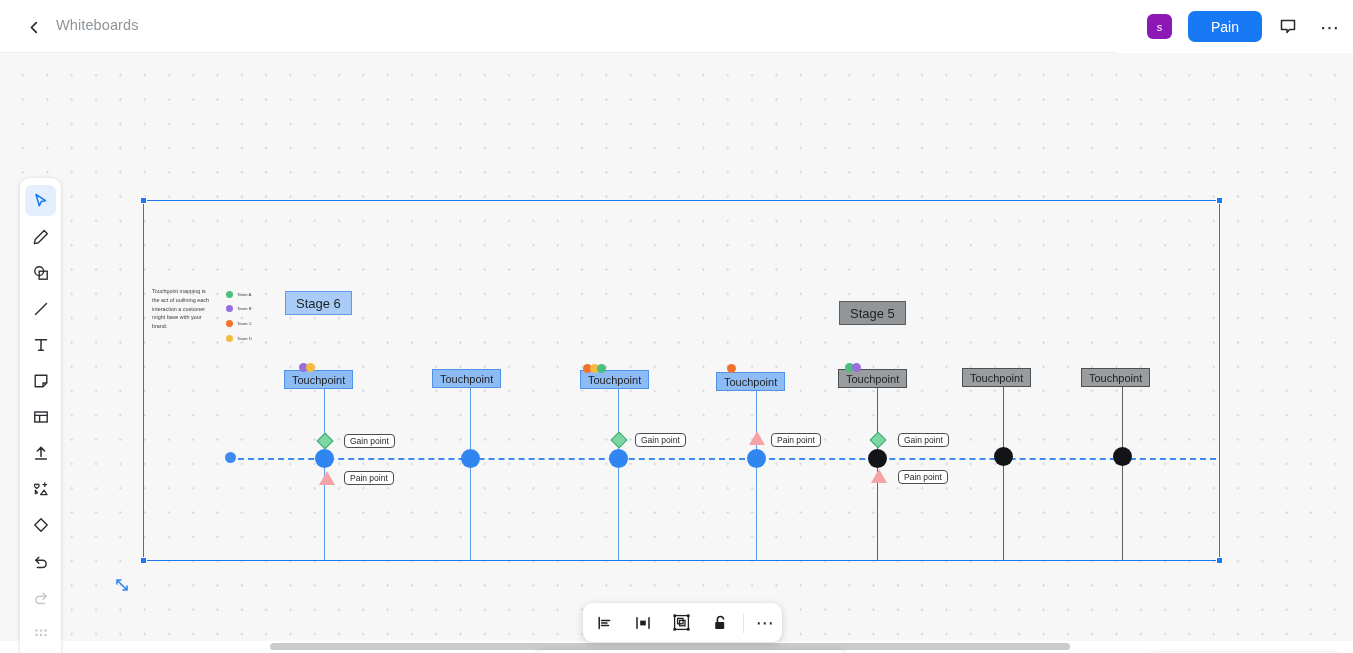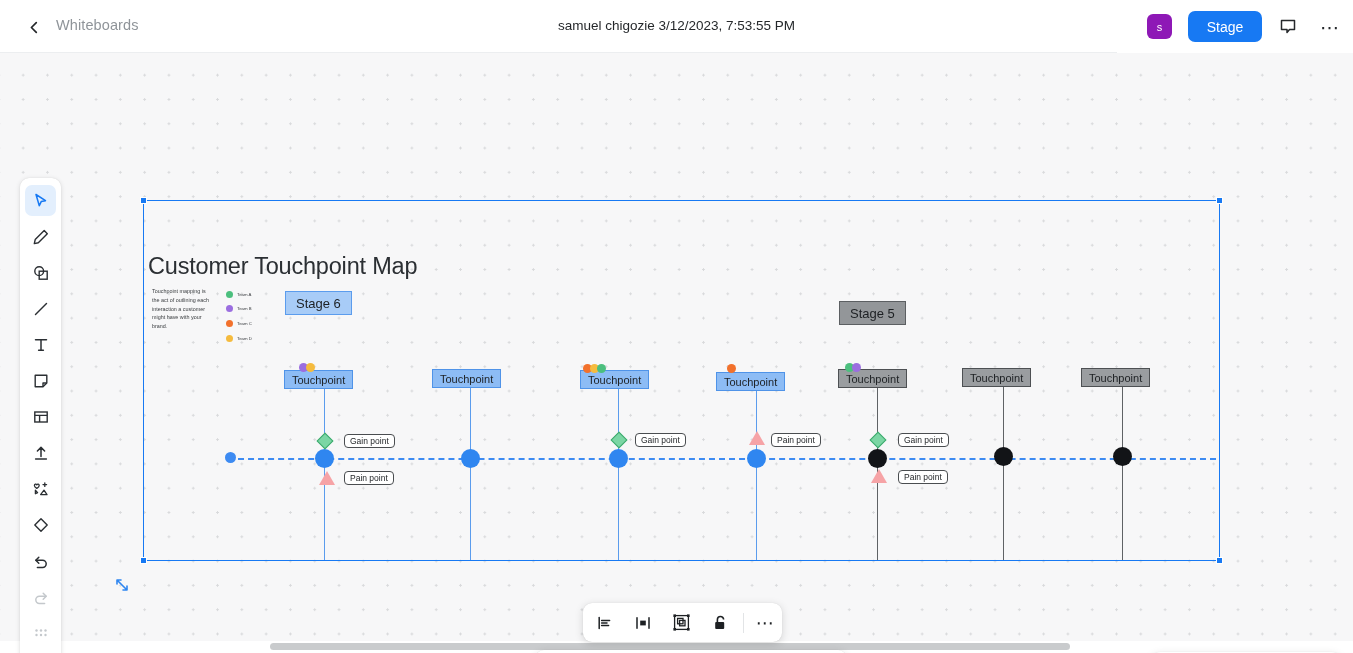--- a/index.html
+++ b/index.html
@@ -226,41 +226,39 @@
 </head>
 <body>
 
 <div class="topbar">
   <div class="back-chevron">
     <svg width="15" height="15" viewBox="0 0 15 15" fill="none" stroke="#25282b" stroke-width="1.7" stroke-linecap="round" stroke-linejoin="round">
         <path d="M9.3 2.6L4.4 7.5l4.9 4.9"></path>
       </svg>
   </div>
   <div class="breadcrumb-label">Whiteboards</div>
-  <div class="doc-title">samuel chigozie 3/12/2023, 7:53:55 PM</div>
   <div class="avatar">s</div>
-  <button class="share-btn">Stage</button>
+  <button class="share-btn">Pain</button>
   <div class="comment-icon">
     <svg width="22" height="22" viewBox="0 0 22 22" fill="none" stroke="#25282b" stroke-width="1.5" stroke-linejoin="round">
         <path d="M4.5 4.5h13v9h-5l-2.5 3v-3h-5.5z"></path>
       </svg>
   </div>
   <div class="more-icon">⋯</div>
 </div>
 
 <div class="canvas">
 
   <div class="board-sel">
     <div class="handle h-tl"></div>
     <div class="handle h-tr"></div>
     <div class="handle h-bl"></div>
     <div class="handle h-br"></div>
   </div>
 
-  <div class="board-title">Customer Touchpoint Map</div>
   <div class="desc">Touchpoint mapping is the act of outlining each interaction a customer might have with your brand.</div>
 
   <div class="legend">
     <div class="legend-row">
       <span class="legend-dot" style="background:#4cbf7e"></span>
       <span class="legend-label">Team A</span>
     </div>
     <div class="legend-row">
       <span class="legend-dot" style="background:#9b6ee0"></span>
       <span class="legend-label">Team B</span>

